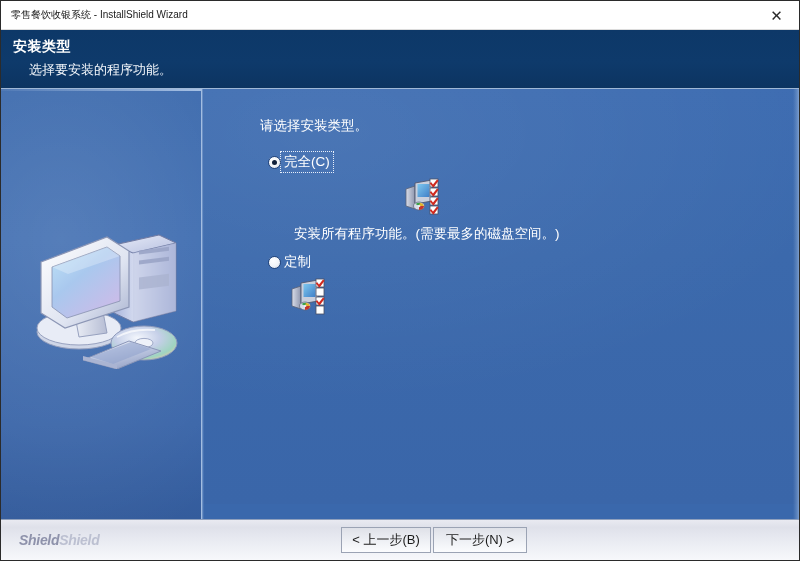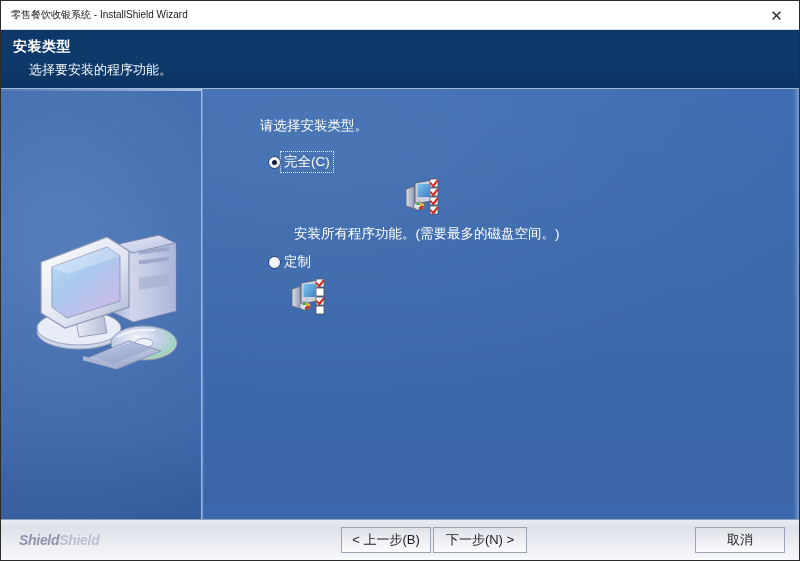--- a/index.html
+++ b/index.html
@@ -344,16 +344,15 @@
       </div>
     </div>
   </div>
 
   <div class="footer">
     <div class="is-logo">
       <span class="a">Shield</span><span class="b">Shield</span>
     </div>
     <div class="btn btn-back">&lt; 上一步(B)</div>
     <div class="btn btn-next">下一步(N) &gt;</div>
-    <div class="btn btn-cancel">取消</div>
   </div>
 
 </div>
 
 </body></html>

